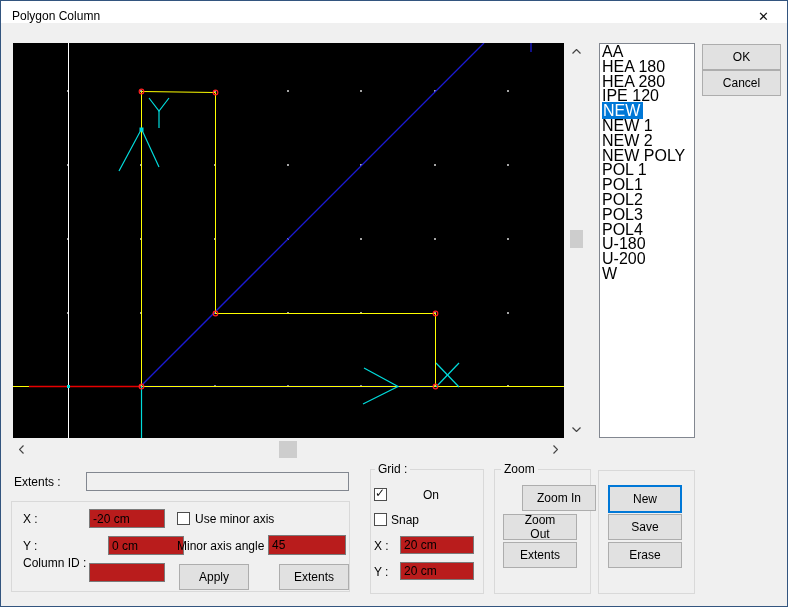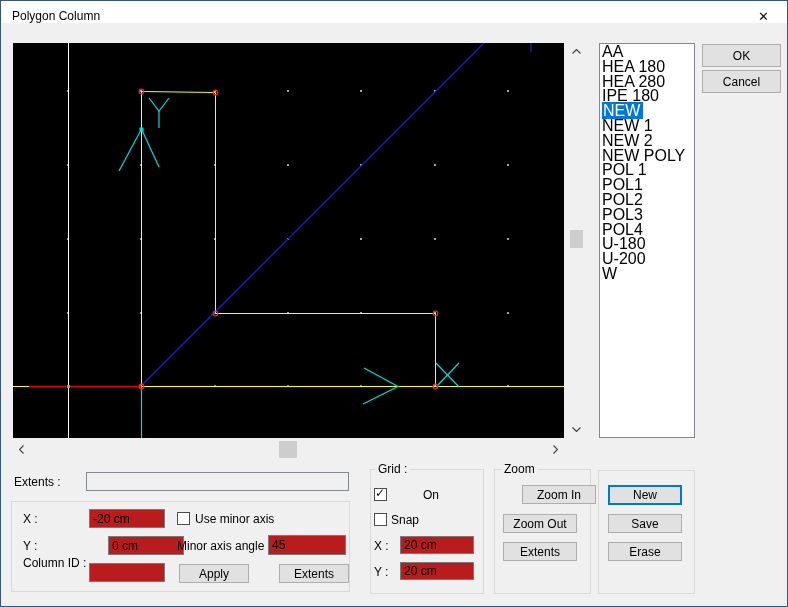--- a/index.html
+++ b/index.html
@@ -12,21 +12,21 @@
   .titlebar{left:0;top:0;width:100%;height:22px;background:#ffffff;}
   .title{left:11px;top:0;line-height:30px;}
   .closebtn{right:1px;top:1px;width:45px;height:28px;display:flex;align-items:center;justify-content:center;font-size:13px;color:#111;}
   .sb{background:#f0f0f0;}
   .sbbtn{display:flex;align-items:center;justify-content:center;background:#f0f0f0;}
   .thumb{background:#cdcdcd;}
   .listbox{left:598px;top:42px;width:96px;height:395px;background:#fff;border:1px solid #828790;box-sizing:border-box;overflow:hidden;padding-top:1px;}
   .list-item{height:14.8px;line-height:14.6px;padding-left:2px;white-space:nowrap;font-size:16px;}
   .list-item .sel{background:#0078d7;color:#fff;padding:0 3px 0 1px;}
   .btn{background:#e1e1e1;border:1px solid #adadad;display:flex;align-items:center;justify-content:center;
-       font-family:inherit;font-size:12px;color:#000;box-sizing:border-box;padding:0;}
+       font-family:inherit;font-size:12px;color:#000;box-sizing:border-box;padding:12px;}
   .btn.default{border:2px solid #0078d7;}
   .edit{background:#b91c1c;border:1px solid #7a7a7a;box-sizing:border-box;padding:1px 3px;
         font-family:inherit;font-size:12px;color:#000;}
   .edit.ro{background:#f0f0f0;border-color:#828790;}
   .lbl{white-space:nowrap;}
   .group{border:1px solid #d9d9d9;box-sizing:border-box;}
   .gcap{background:#f0f0f0;padding:0 3px;line-height:12px;}
   .cb{width:13px;height:13px;background:#fff;border:1px solid #4d4d4d;box-sizing:border-box;}
   .cb .mark{position:absolute;left:0px;top:-3px;font-size:12px;color:#111;}
 </style>
@@ -143,21 +143,21 @@
       <svg width="5" height="9" viewBox="0 0 5 9">
           <polyline points="0.5,0.5 4.5,4.5 0.5,8.5" fill="none" stroke="#444" stroke-width="1.2"></polyline>
         </svg>
     </div>
   </div>
 
   <div class="a listbox">
       <div class="list-item"><span>AA</span></div>
       <div class="list-item"><span>HEA 180</span></div>
       <div class="list-item"><span>HEA 280</span></div>
-      <div class="list-item"><span>IPE 180</span></div>
+      <div class="list-item"><span>IPE 120</span></div>
       <div class="list-item"><span class="sel">NEW</span></div>
       <div class="list-item"><span>NEW 1</span></div>
       <div class="list-item"><span>NEW 2</span></div>
       <div class="list-item"><span>NEW POLY</span></div>
       <div class="list-item"><span>POL 1</span></div>
       <div class="list-item"><span>POL1</span></div>
       <div class="list-item"><span>POL2</span></div>
       <div class="list-item"><span>POL3</span></div>
       <div class="list-item"><span>POL4</span></div>
       <div class="list-item"><span>U-180</span></div>

